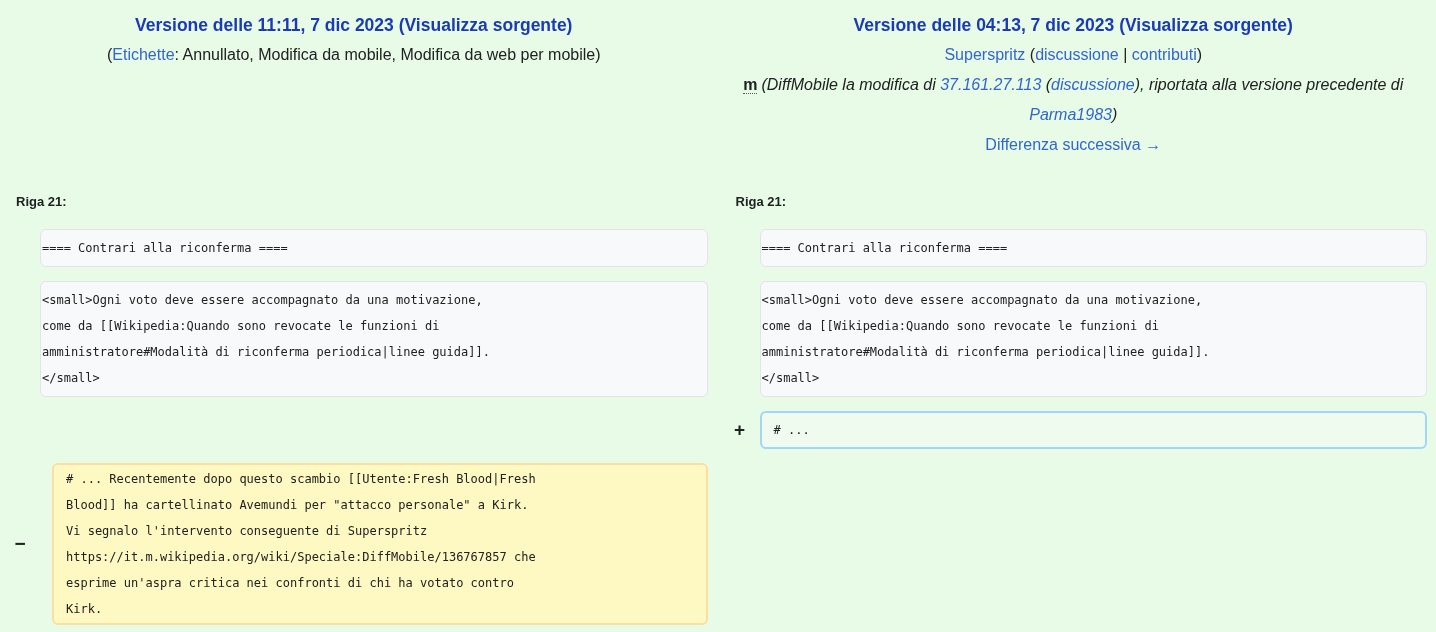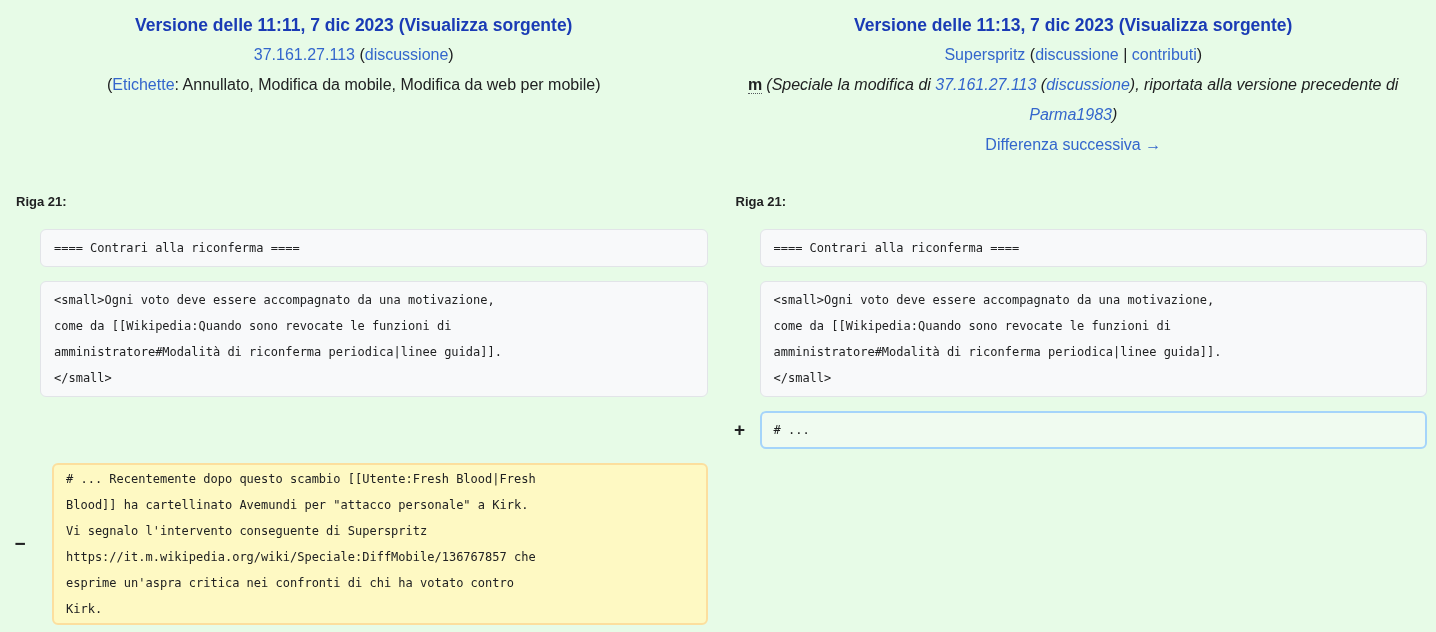--- a/index.html
+++ b/index.html
@@ -40,21 +40,21 @@
   .lineno.left  { grid-column: 1 / 3; grid-row: 2; }
   .lineno.right { grid-column: 4 / 6; grid-row: 2; }
   
   .mono-box {
     font-family: "DejaVu Sans Mono", "Liberation Mono", monospace;
     font-size: 12px; line-height: 26px;
     white-space: pre-wrap; word-break: break-word;
     border-radius: 6px;
     color: #202122;
   }
-  .ctx   { background: #f8f9fa; border: 1px solid #e2e4e8; padding: 5px 13px; }
+  .ctx   { background: #f8f9fa; border: 1px solid #e2e4e8; padding: 5px 1px; }
   .added { background: #f0fbf0; border: 2px solid #a5d4fa; padding: 4px 12px; }
   .deled { background: #fef9c3; border: 2px solid #fcdf9e; padding: 1px 12px; margin-left: 12px; }
   .c-l1 { grid-column: 2; grid-row: 3; }
   .c-r1 { grid-column: 5; grid-row: 3; }
   .c-l2 { grid-column: 2; grid-row: 4; }
   .c-r2 { grid-column: 5; grid-row: 4; }
   .add-box { grid-column: 5; grid-row: 5; }
   .del-box { grid-column: 2; grid-row: 6; }
   .marker {
     display: flex; align-items: center; justify-content: center;
@@ -68,36 +68,33 @@
 <body>
 
 <div class="page">
   <div class="diff-grid">
 
     <div class="col-head left">
       <div class="rev-title">
         <span>Versione delle 11:11, 7 dic 2023 </span><span>(Visualizza sorgente)</span>
       </div>
       <div>
-        <span class="lnk">37.161.27.113</span><span class="plain"> (</span><span class="lnk">discussione</span><span class="plain">)</span>
-      </div>
-      <div>
         <span class="plain">(</span><span class="lnk">Etichette</span><span class="plain">: Annullato, Modifica da mobile, Modifica da web per mobile)</span>
       </div>
     </div>
 
     <div class="col-head right">
       <div class="rev-title">
-        <span>Versione delle 11:13, 7 dic 2023 </span><span>(Visualizza sorgente)</span>
+        <span>Versione delle 04:13, 7 dic 2023 </span><span>(Visualizza sorgente)</span>
       </div>
       <div>
         <span class="lnk">Superspritz</span><span class="plain"> (</span><span class="lnk">discussione</span><span class="plain"> | </span><span class="lnk">contributi</span><span class="plain">)</span>
       </div>
       <div class="comment">
-        <span class="minor-flag">m</span><span>(Speciale la modifica di </span><span class="lnk">37.161.27.113</span><span> (</span><span class="lnk">discussione</span><span>), riportata alla versione precedente di </span><span class="lnk">Parma1983</span><span>)</span>
+        <span class="minor-flag">m</span><span>(DiffMobile la modifica di </span><span class="lnk">37.161.27.113</span><span> (</span><span class="lnk">discussione</span><span>), riportata alla versione precedente di </span><span class="lnk">Parma1983</span><span>)</span>
       </div>
       <div>
         <span class="lnk">Differenza successiva →</span>
       </div>
     </div>
 
     <div class="lineno left">Riga 21:</div>
     <div class="lineno right">Riga 21:</div>
 
     <div class="mono-box ctx c-l1">==== Contrari alla riconferma ====</div>

